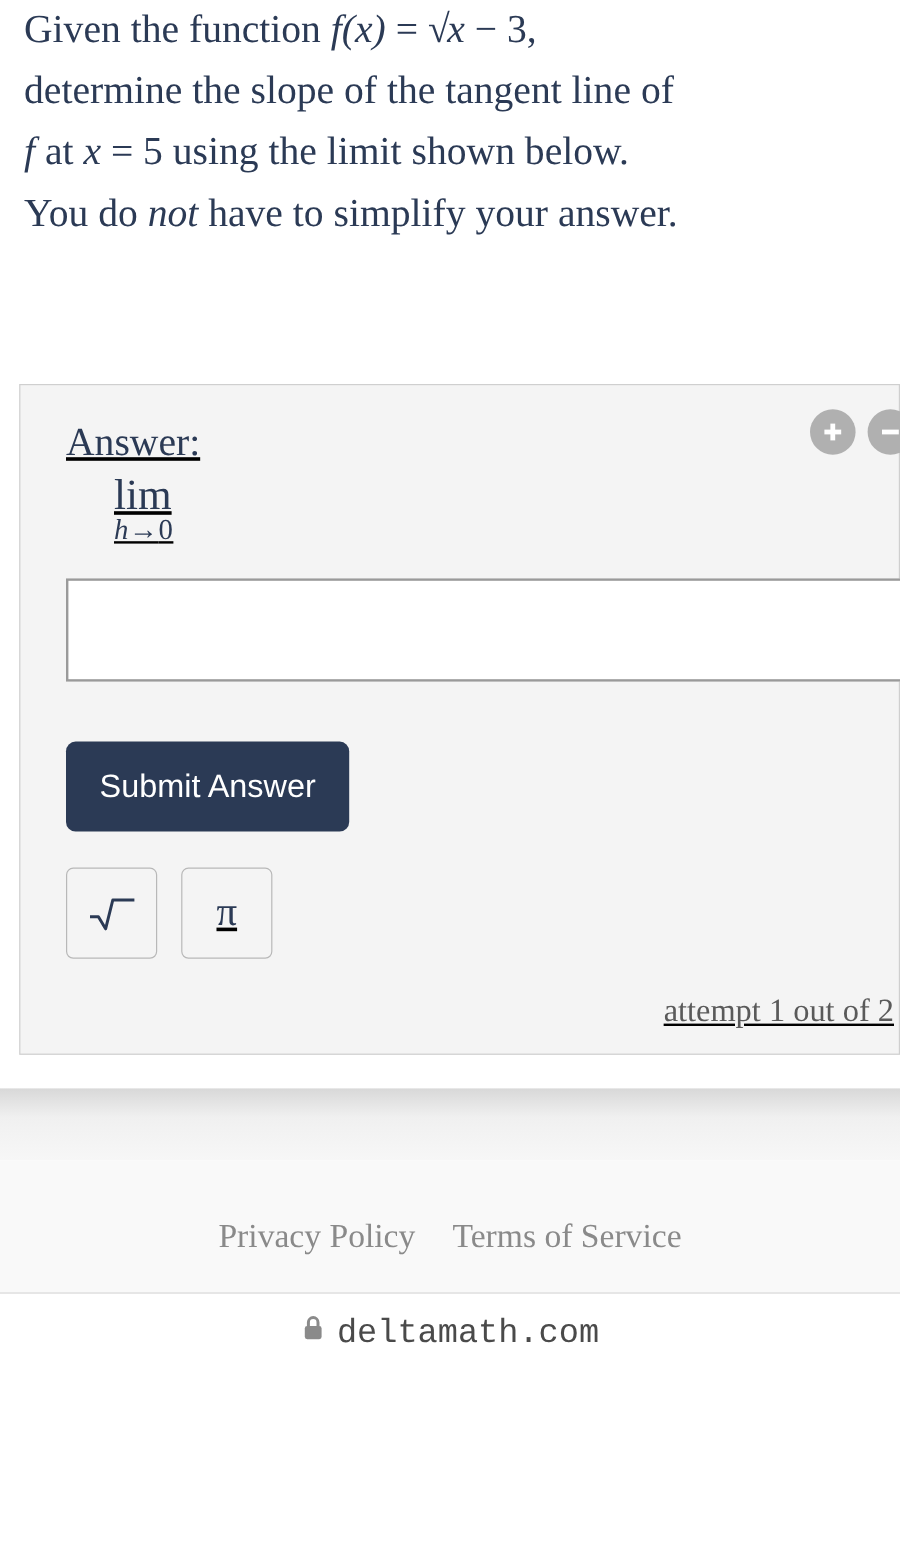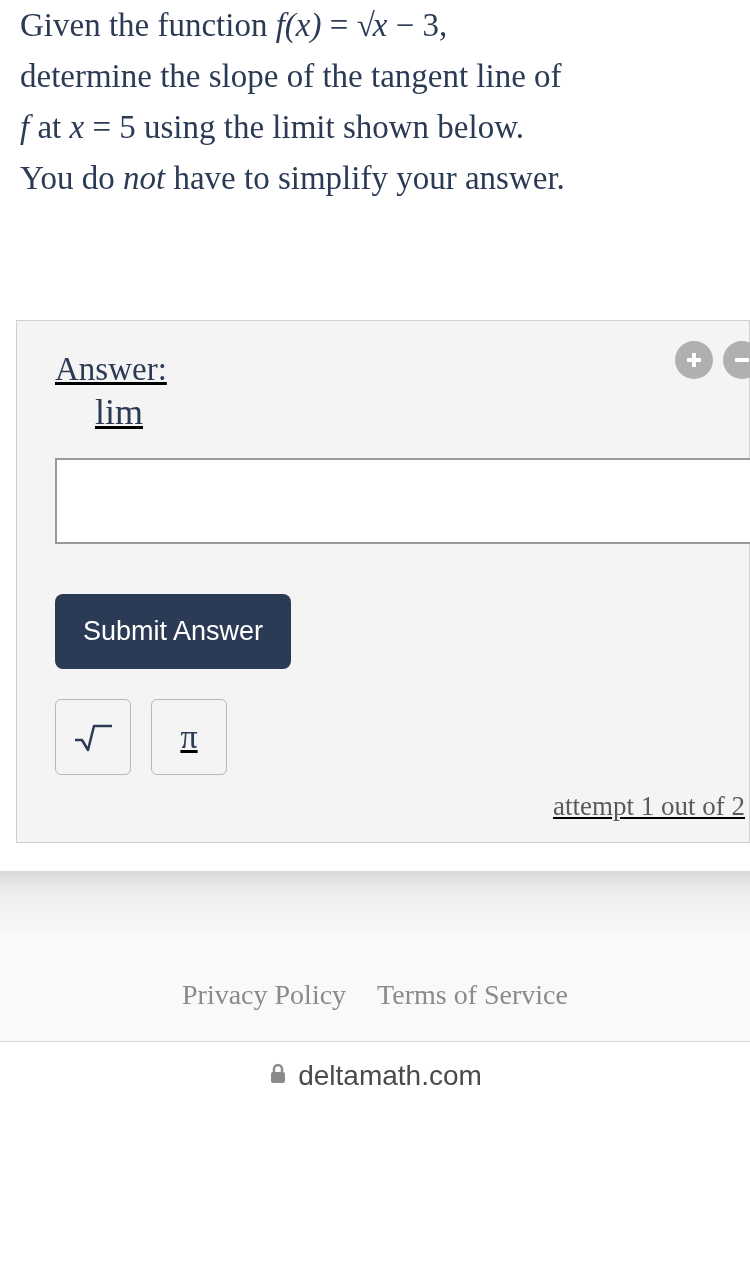--- a/index.html
+++ b/index.html
@@ -84,41 +84,41 @@
     font-family: 'Times New Roman', serif;
     color: #2b3a55;
     cursor: pointer;
   }
   .attempt {
     text-align: right;
     font-size: 27px;
     color: #5a5a5a;
     font-family: Georgia, serif;
     padding-right: 4px;
-    margin-top: 16px;
+    margin-top: 28px;
   }
   .shadow-strip {
     height: 60px;
     background: linear-gradient(to bottom, #d8d8d8 0%, #f0f0f0 40%, #f7f7f7 100%);
     margin-top: 28px;
   }
   .footer-links {
     text-align: center;
     font-family: Liberation Serif, serif;
     font-size: 28px;
     color: #8a8a8a;
     padding: 48px 0 30px 0;
     background: #f9f9f9;
   }
   .footer-links span { margin: 0 12px; cursor: pointer; }
   .addr-bar {
     border-top: 1px solid #d6d6d6;
     padding: 18px 0;
     text-align: center;
-    font-family: Liberation Sans, sans-serif;
+    font-family: Liberation Mono, monospace;
     font-size: 28px;
     color: #4a4a4a;
     background: #ffffff;
     display: flex;
     align-items: center;
     justify-content: center;
     gap: 10px;
   }
   .lock { color: #8a8a8a; }
 </style>
@@ -147,20 +147,21 @@
       <svg width="18" height="18" viewBox="0 0 18 18">
           <rect x="2" y="7" width="14" height="4" fill="#ffffff"></rect>
         </svg>
     </div>
   </div>
 
   <div class="panel-inner">
     <div class="answer-label">Answer:</div>
     <div class="limit">
       <div class="limit-top">lim</div>
+      <div class="limit-bot"><span class="math-i">h</span><span>→</span><span>0</span></div>
     </div>
     <input class="answer-input" type="text" value="" style="">
     <br>
     <button class="submit-btn">Submit Answer</button>
     <div class="tool-row">
       <div class="tool-btn">
         <svg width="42" height="34" viewBox="0 0 42 34">
           <path d="M 3 20 L 10 20 L 16 30 L 22 6 L 40 6" stroke="#2b3a55" stroke-width="2.5" fill="none" stroke-linejoin="round"></path>
         </svg>
       </div>

